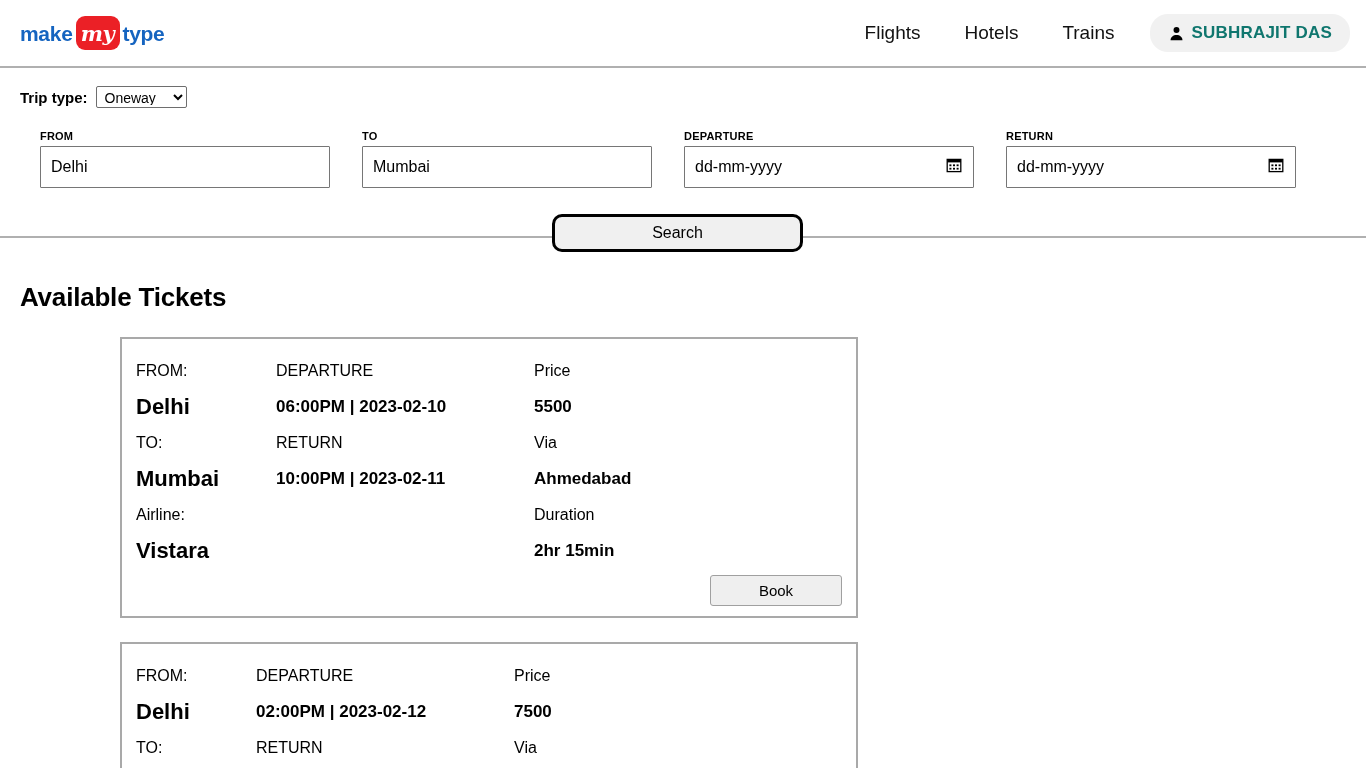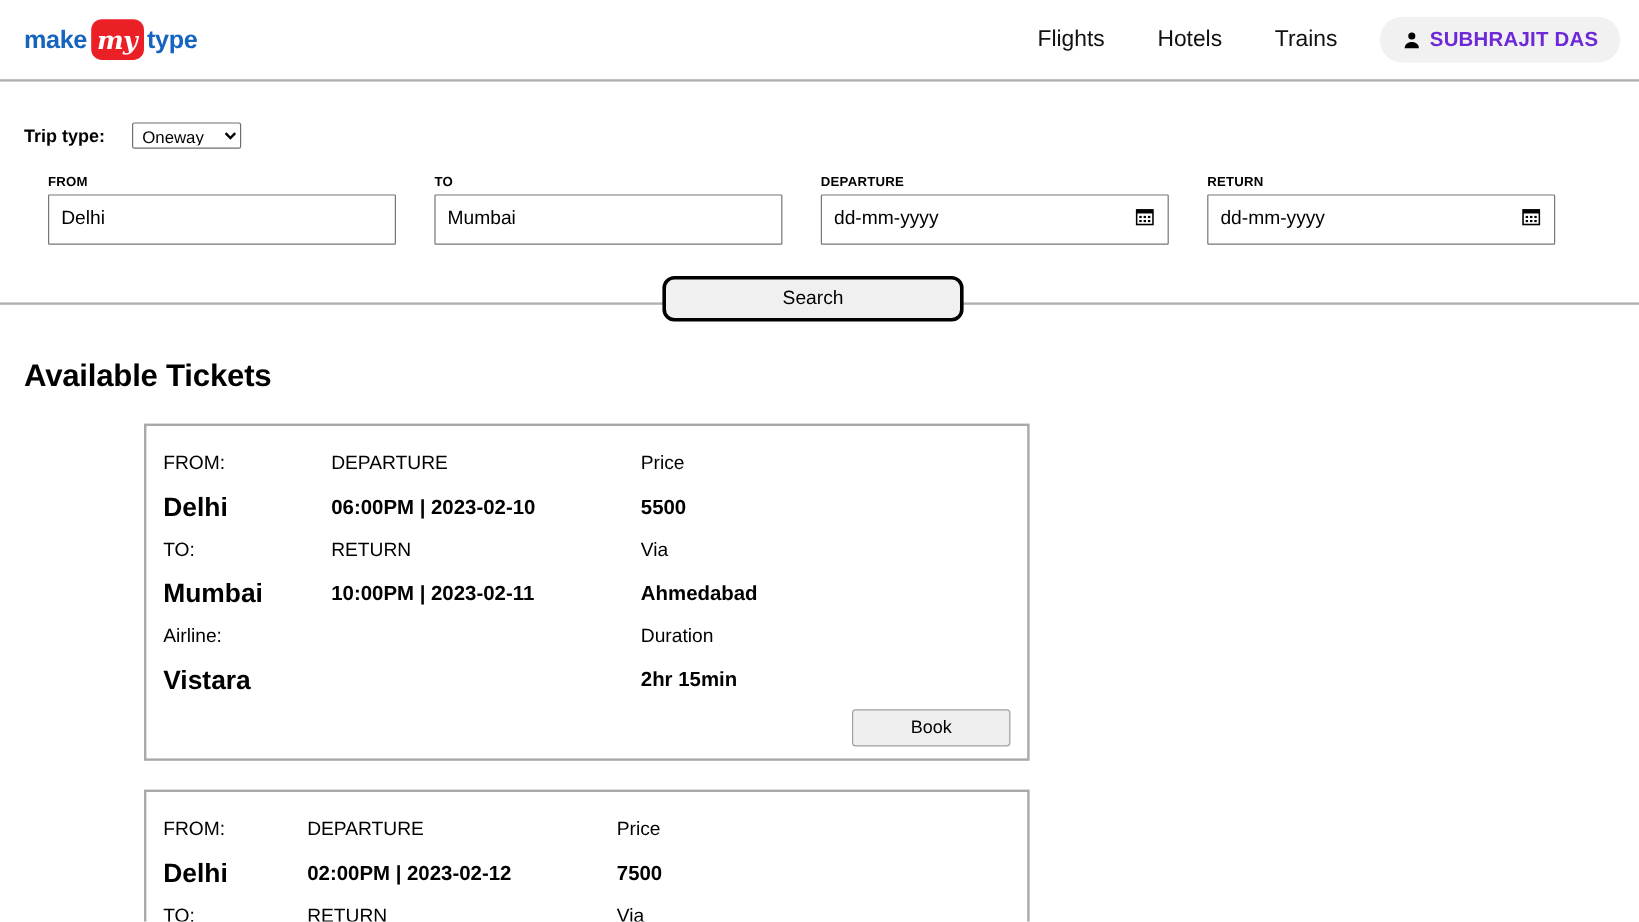--- a/index.html
+++ b/index.html
@@ -77,31 +77,31 @@
     border-radius: 18px;
     padding: 9px 18px;
     margin-left: 14px;
     cursor: pointer;
     white-space: nowrap;
   }
   .user-pill .uname {
     font-size: 17px;
     font-weight: bold;
     letter-spacing: 0.2px;
-    color: #6d28d9;
+    color: #0f766e;
   }
   .person-icon { display: block; }
 
   
   .form-area { padding: 0 20px; }
   .trip-type-row {
     display: flex;
     align-items: center;
-    gap: 22px;
-    padding-top: 34px;
+    gap: 8px;
+    padding-top: 18px;
   }
   .trip-type-label {
     font-size: 15px;
     font-weight: bold;
   }
   .trip-select {
     font-family: "Liberation Sans", sans-serif;
     font-size: 14px;
     padding: 2px 4px;
     border: 1px solid #6e6e6e;

